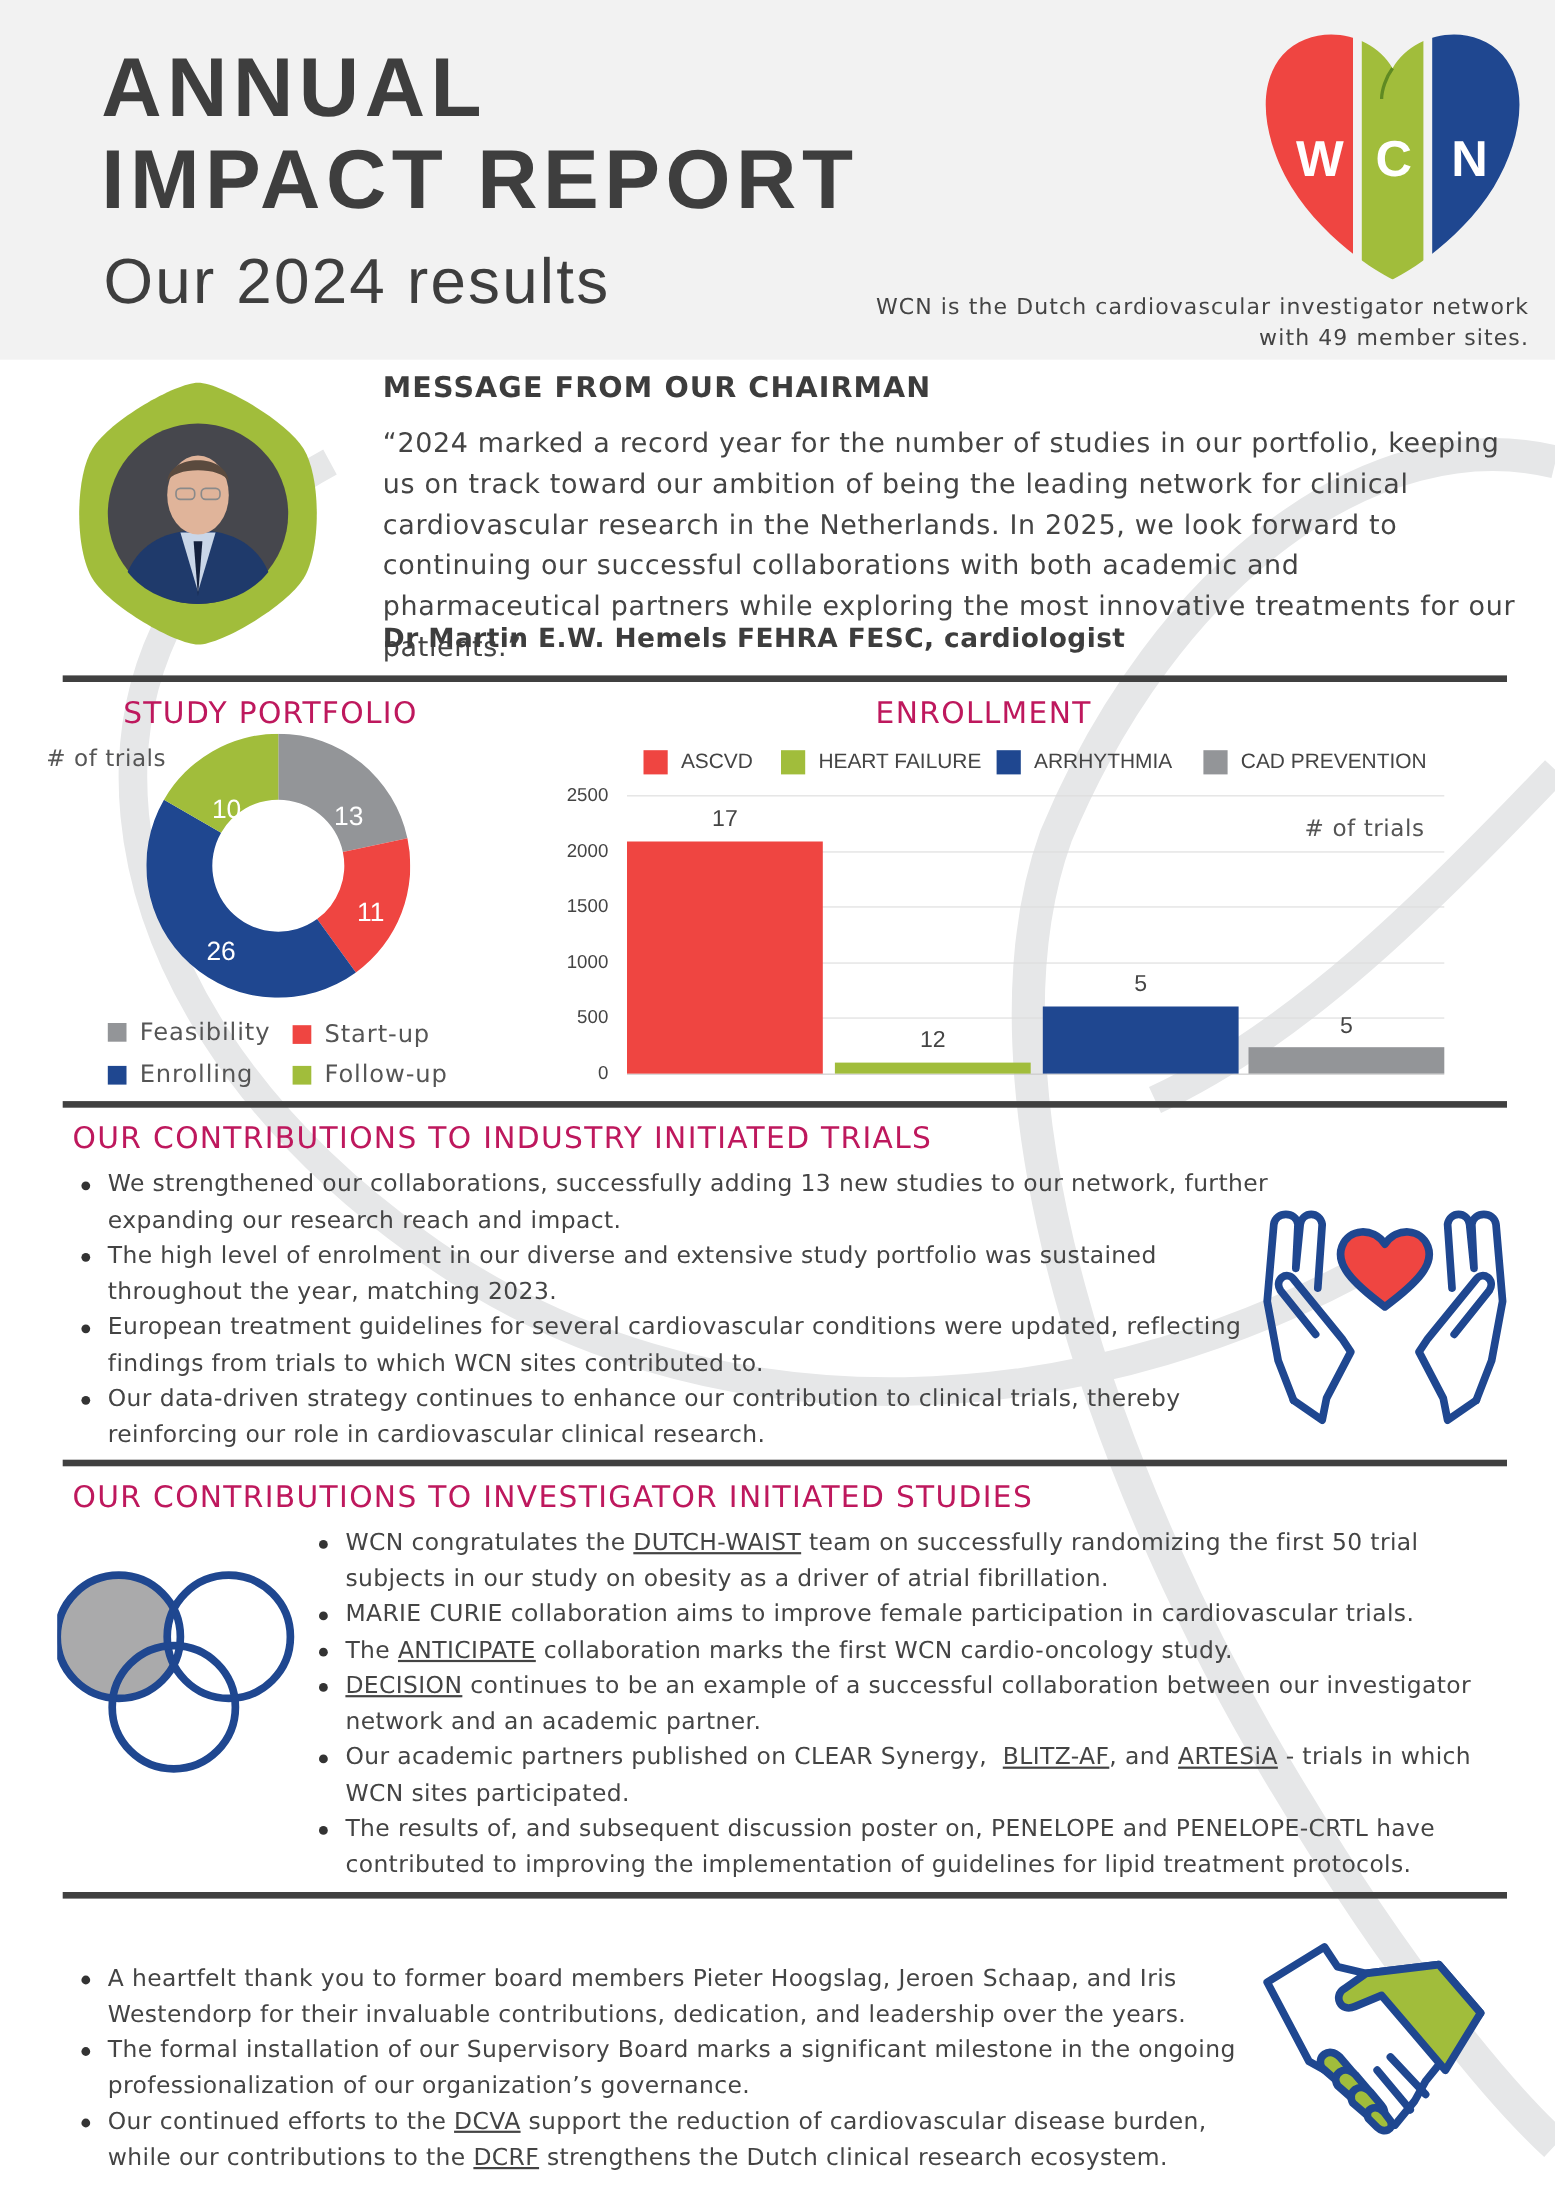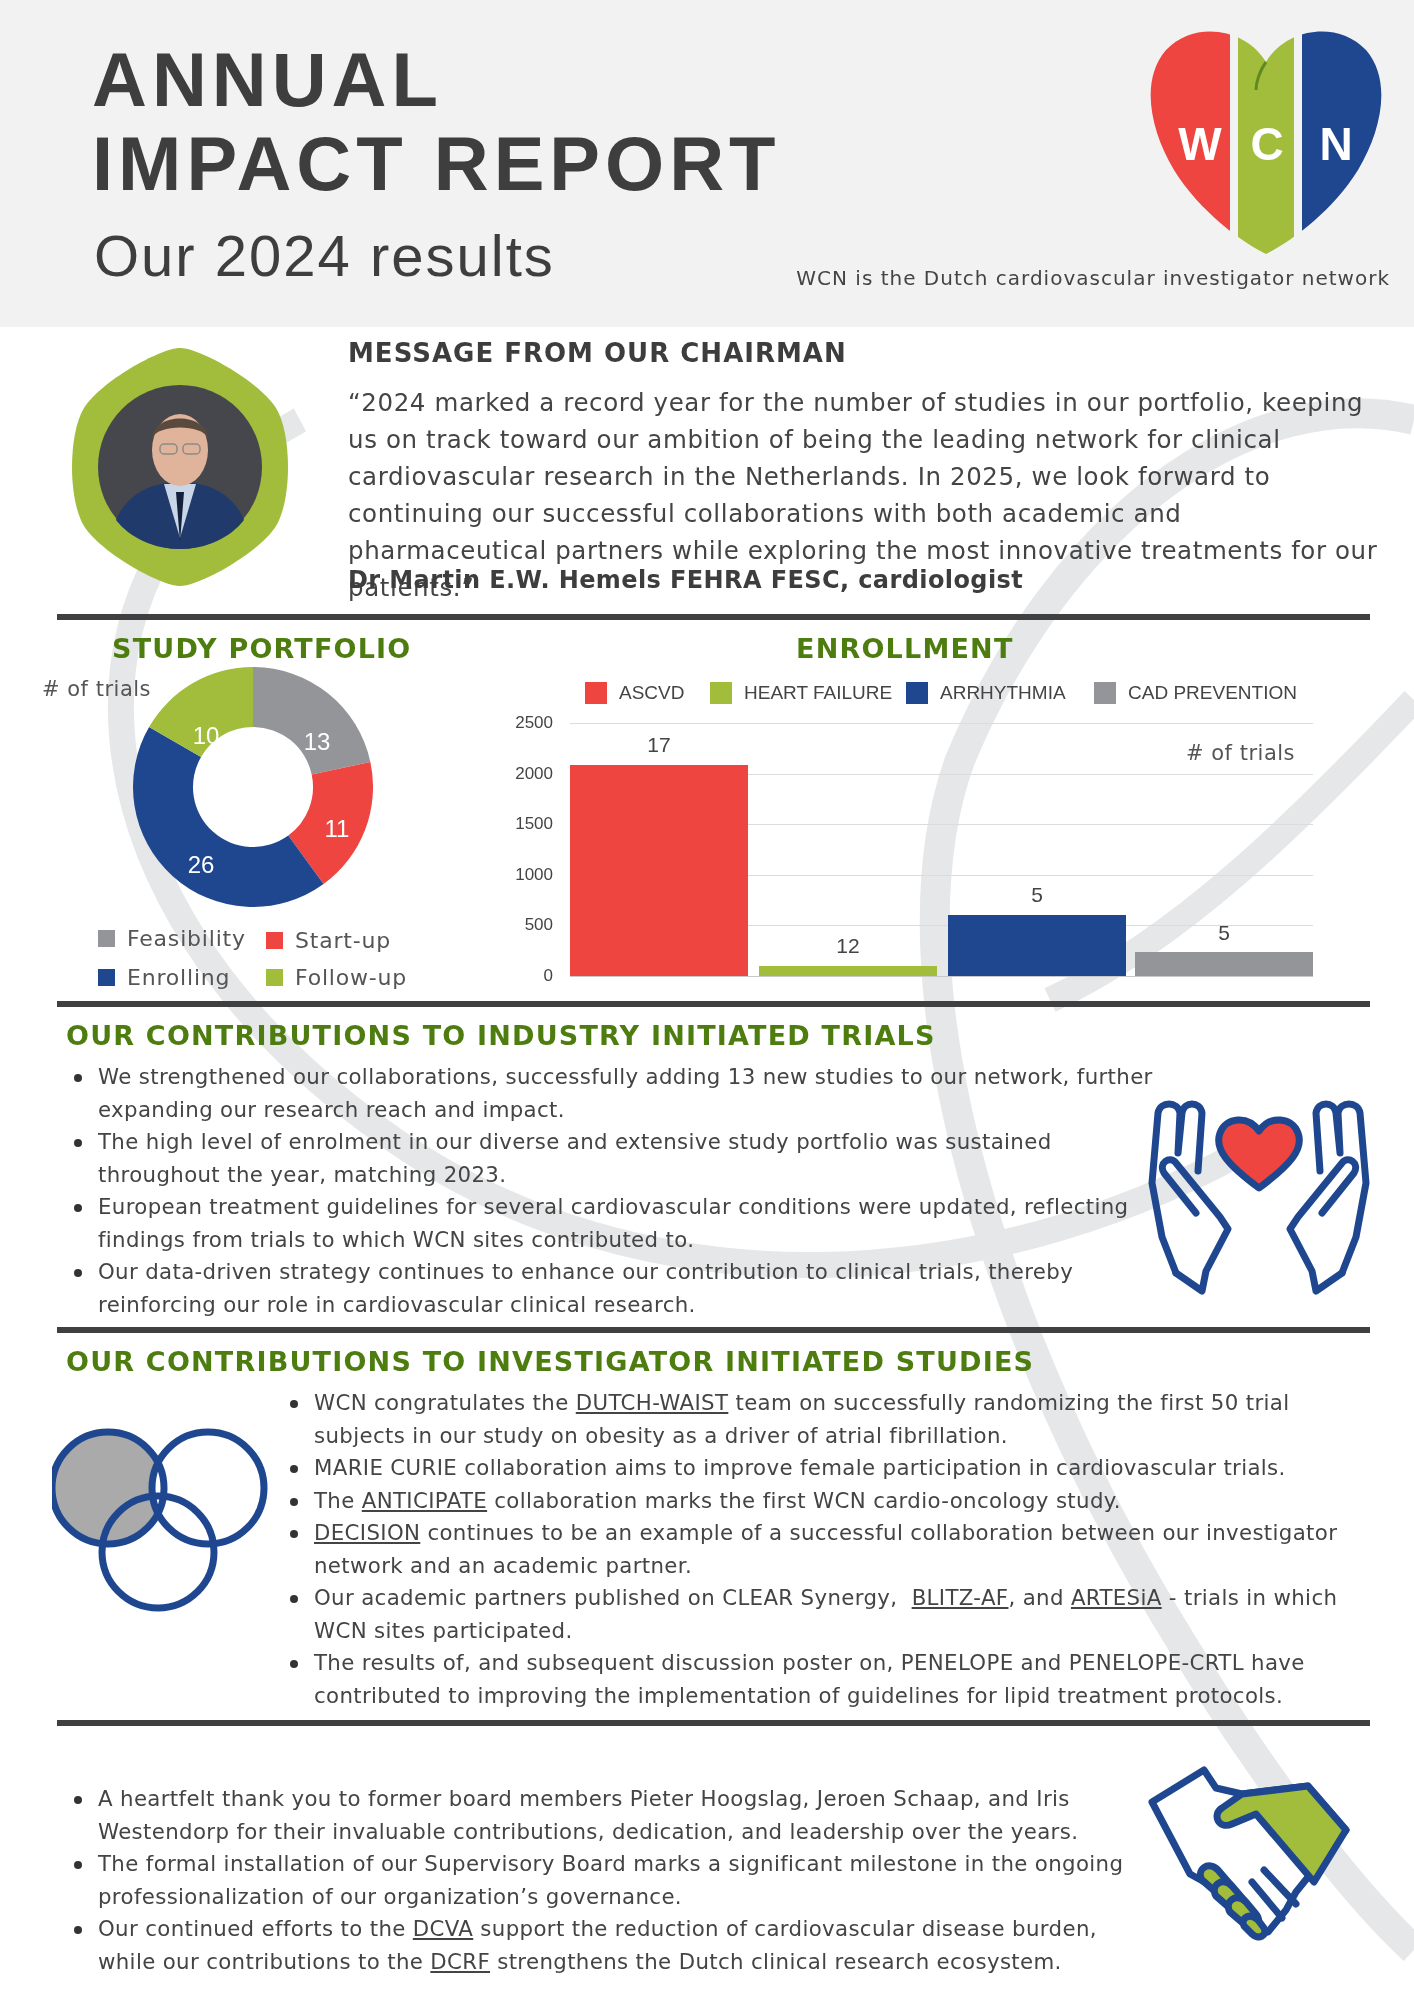--- a/index.html
+++ b/index.html
@@ -16,21 +16,21 @@
 
   .content { position: absolute; left: 0; top: 0; width: 1414px; height: 2000px; z-index: 2; }
 
   .divider { position: absolute; left: 57px; width: 1313px; height: 6px; background: #404040; }
 
   .chair-frame { position: absolute; left: 64px; top: 342px; width: 232px; height: 250px; }
   .chair-title { position: absolute; left: 348px; top: 338px; font-weight: 700; font-size: 26px; letter-spacing: 1px; color: #3d3d3d; }
   .chair-quote { position: absolute; left: 348px; top: 384px; width: 1030px; font-size: 24.5px; line-height: 37px; letter-spacing: 0.6px; color: #444; }
   .chair-sig { position: absolute; left: 348px; top: 566px; font-weight: 700; font-size: 24px; letter-spacing: 0.4px; color: #3d3d3d; }
 
-  .sec-title { position: absolute; font-weight: 700; font-size: 27px; letter-spacing: 1.2px; color: #4d7c0f; white-space: nowrap; }
+  .sec-title { position: absolute; font-weight: 400; font-size: 27px; letter-spacing: 1.2px; color: #be185d; white-space: nowrap; }
   .chart-label { position: absolute; font-size: 21px; color: #555; letter-spacing: 0.5px; }
 
   .legend { position: absolute; display: flex; align-items: center; font-size: 22px; color: #555; letter-spacing: 0.8px; }
   .legend .sw { width: 17px; height: 17px; margin-right: 12px; display: inline-block; }
   .legend-bar { position: absolute; display: flex; align-items: center; font-family: Liberation Sans, sans-serif; font-size: 19px; color: #444; }
   .legend-bar .sw { width: 22px; height: 22px; margin-right: 12px; display: inline-block; }
 
   .axis-tick { position: absolute; right: calc(1414px - 553px); font-family: "Liberation Sans", sans-serif; font-size: 17px; color: #444; text-align: right; }
   .gridline { position: absolute; left: 570px; width: 743px; height: 1px; background: #dcdcdc; }
   .bar { position: absolute; }
@@ -51,20 +51,21 @@
 </svg>
 
 <div class="header">
   <div class="title">
     <div>ANNUAL</div>
     <div>IMPACT REPORT</div>
   </div>
   <div class="subtitle">Our 2024 results</div>
   <div class="tagline">
     <div>WCN is the Dutch cardiovascular investigator network</div>
+    <div>with 49 member sites.</div>
   </div>
   <svg class="logo" viewBox="0 0 232 235">
     <defs>
       <clipPath id="heartClip">
         <path d="M116 42 C 96 8, 44 0, 16 30 C -10 60, 0 110, 24 150 C 50 192, 92 222, 116 234 C 140 222, 182 192, 208 150 C 232 110, 242 60, 216 30 C 188 0, 136 8, 116 42 Z"></path>
       </clipPath>
     </defs>
     <g clip-path="url(#heartClip)">
       <rect x="0" y="0" width="80" height="235" fill="#ef4541"></rect>
       <rect x="88" y="0" width="56" height="235" fill="#a1bd3b"></rect>

